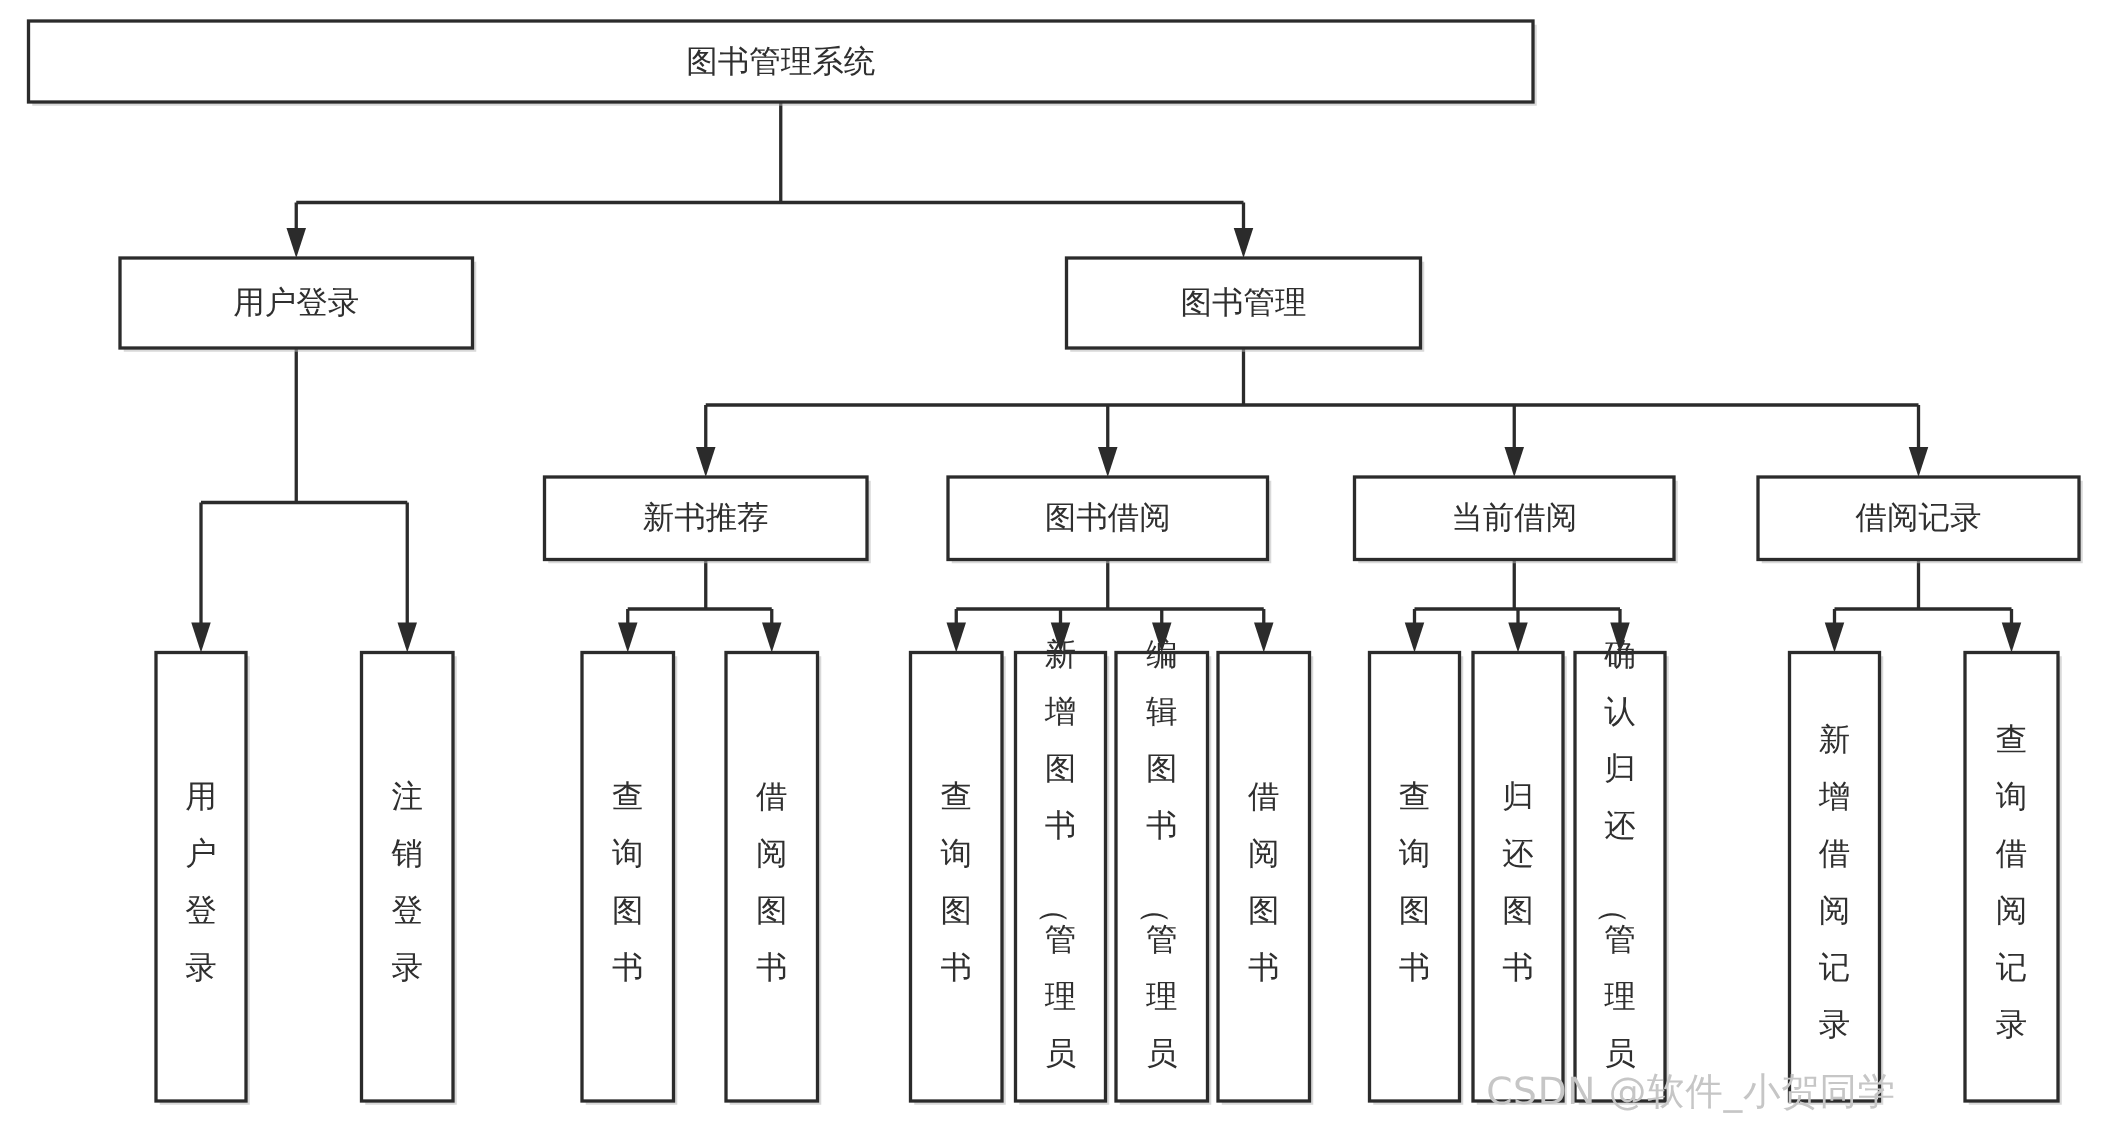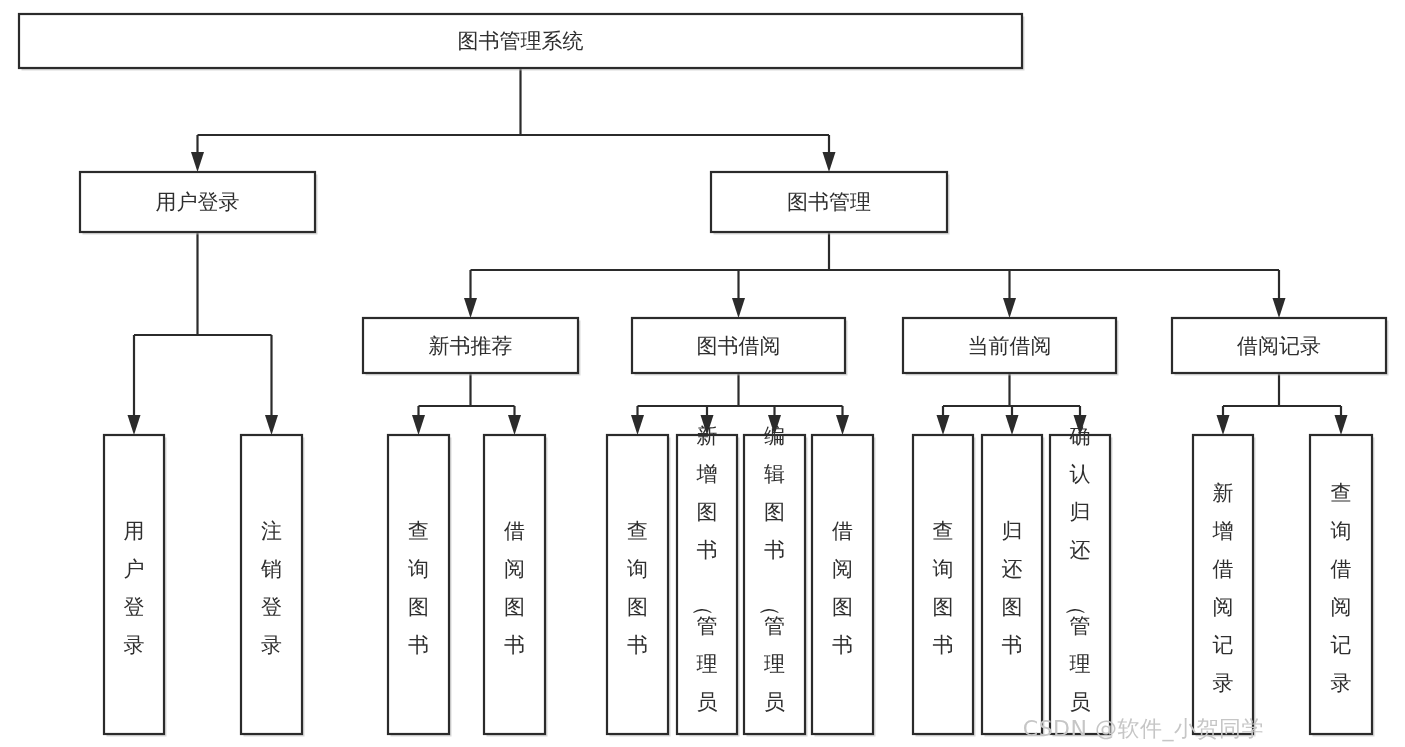--- a/index.html
+++ b/index.html
@@ -58,21 +58,21 @@
     font-family: "DejaVu Sans", "Liberation Sans", sans-serif;
     font-size: 21px;
     fill: #2f2f2f;
     text-anchor: middle;
   }
   .watermark {
     position: absolute;
     right: 8px;
     bottom: 3px;
     font-family: "DejaVu Sans", "Liberation Sans", sans-serif;
-    font-size: 22px;
+    font-size: 25px;
     color: #c6c6c6;
     white-space: nowrap;
     letter-spacing: 0.5px;
     user-select: none;
   }
 </style>
 </head>
 <body>
 
 <div id="diagram-root">

